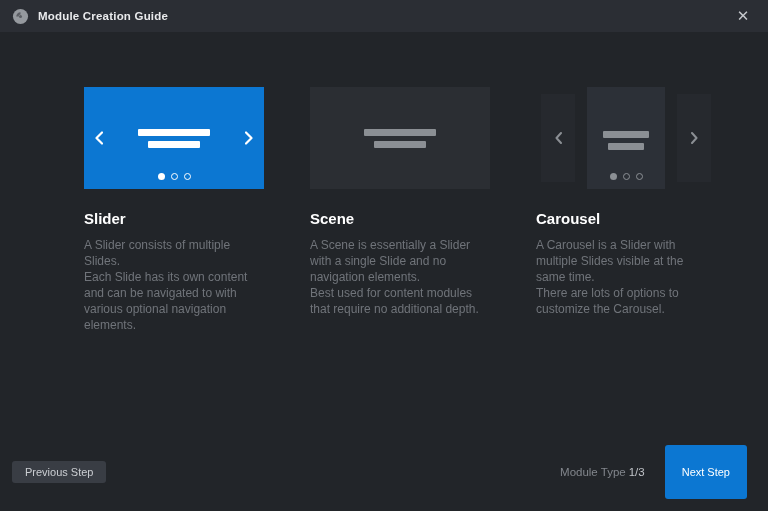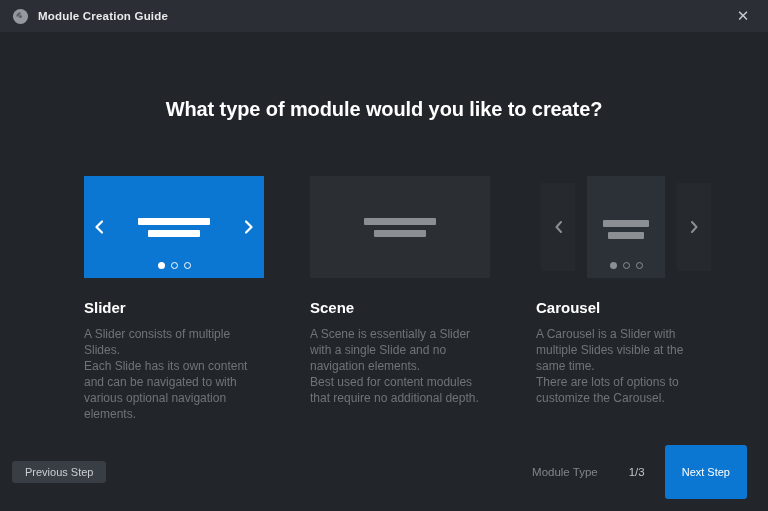--- a/index.html
+++ b/index.html
@@ -79,40 +79,39 @@
   .footer {
     position:absolute; left:0; right:0; bottom:12px;
     padding:0 21px 0 12px; display:flex; align-items:center;
   }
   .btn {
     font-family:inherit; font-size:11px; border:none; border-radius:3px;
     padding:5px 13px; cursor:pointer; line-height:12px;
   }
   .btn-prev { background:#393d44; color:#cbced2; }
   .footer-right { margin-left:auto; display:flex; align-items:center; }
-  .step-label { color:#82868c; font-size:11.5px; margin-right:31px; }
+  .step-label { color:#82868c; font-size:11.5px; margin-right:3px; }
   .step-count { color:#c0c3c8; font-size:11.5px; margin-right:20px; }
   .btn-next { background:#0c77d2; color:#ffffff; padding:21px 17px; }
 </style>
 </head>
 <body>
 
 <div class="window">
 
   <div class="header">
     <svg class="logo" viewBox="0 0 18 18">
       <circle cx="9" cy="9" r="8" fill="#95999e"></circle>
       <path d="M9 4.5 A4.5 4.5 0 0 0 4.5 9 L7 9 A2 2 0 0 1 9 7 Z" fill="#2b2e34" opacity="0.55"></path>
       <circle cx="9" cy="9" r="1.6" fill="#2b2e34" opacity="0.55"></circle>
     </svg>
     <span class="header-title">Module Creation Guide</span>
     <span class="close-btn">✕</span>
   </div>
 
-  <div class="heading">What type of module would you like to create?</div>
 
   <div class="options">
 
     <div class="option">
       <div class="thumb thumb-slider">
         <span class="chev chev-left">
           <svg width="8" height="14" viewBox="0 0 8 14">
               <polyline points="7,1.5 1.5,7 7,12.5" fill="none" stroke="currentColor" stroke-width="2.2" stroke-linecap="round" stroke-linejoin="round"></polyline>
             </svg>
         </span>

